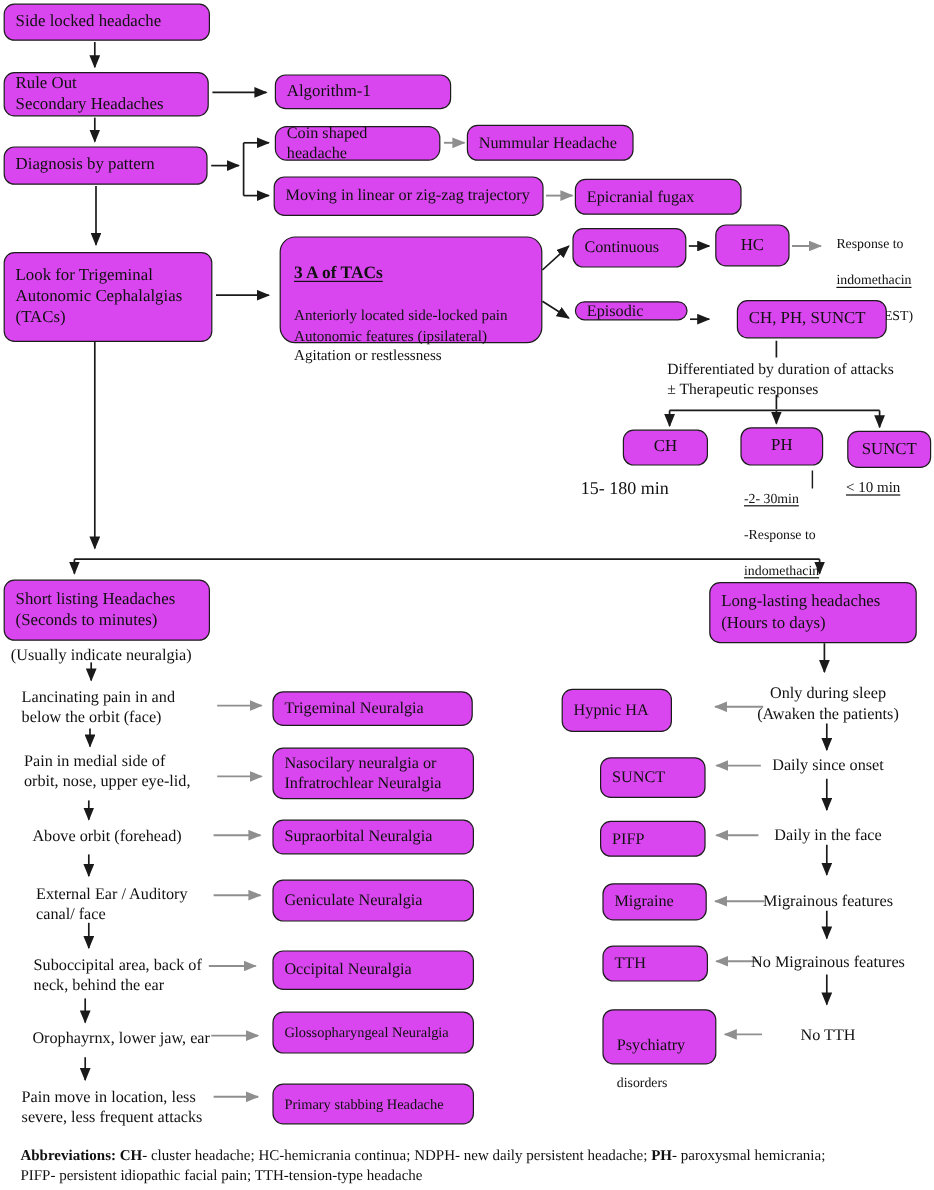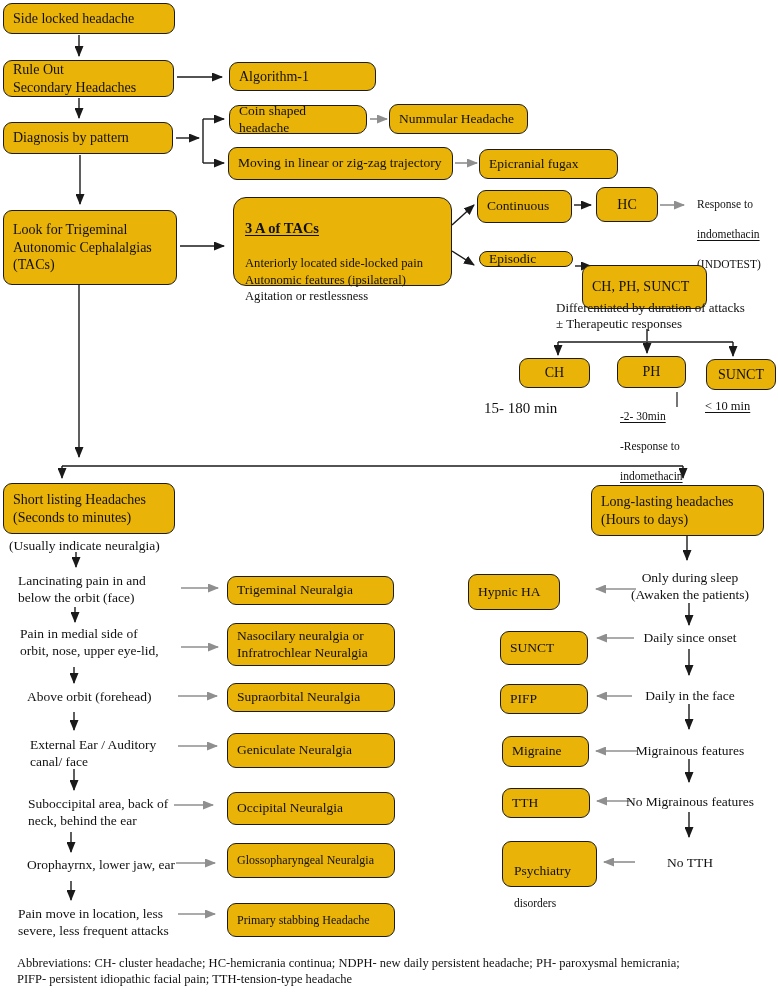--- a/index.html
+++ b/index.html
@@ -1,33 +1,33 @@
 <!DOCTYPE html>
 <html><head>
 <meta charset="utf-8">
 <style>
   html,body{margin:0;padding:0;background:#ffffff;}
   #canvas{position:relative;width:778px;height:992px;background:#ffffff;
           font-family:"Liberation Serif","DejaVu Serif",serif;color:#111;overflow:hidden;}
   #arrows{position:absolute;left:0;top:0;width:778px;height:992px;}
-  .box{position:absolute;box-sizing:border-box;background:#eab308;border:1.6px solid #1c1c1c;
+  .box{position:absolute;box-sizing:border-box;background:#d946ef;border:1.6px solid #1c1c1c;
        border-radius:9px;display:flex;align-items:center;padding:2px 9px;
        font-size:13.5px;line-height:1.24;white-space:pre-line;}
   .center{justify-content:center;text-align:center;padding:2px 4px;}
   .f14{font-size:14px;}
   .f12{font-size:12px;}
   .txt{position:absolute;white-space:pre-line;font-size:13.5px;line-height:1.24;}
   .ul{text-decoration:underline;text-underline-offset:2px;}
   .tacs-title{font-weight:bold;font-size:14.5px;text-decoration:underline;text-underline-offset:2px;margin-bottom:1px;}
   .tacs-body{font-size:12.6px;line-height:1.28;white-space:pre-line;}
   .feature{position:absolute;left:600px;width:180px;text-align:center;white-space:pre-line;
            font-size:13.5px;line-height:1.24;}
   .smallnote{font-size:11.5px;line-height:1.3;}
   .abbr{position:absolute;left:17px;top:956px;width:726px;font-size:12.5px;line-height:1.26;}
-  .b{font-weight:normal;}
+  .b{font-weight:bold;}
 </style>
 </head>
 <body>
 
 <div id="canvas">
 
   <svg id="arrows" viewBox="0 0 778 992">
     <defs>
       <marker id="mb" markerUnits="userSpaceOnUse" markerWidth="11" markerHeight="9" refX="10" refY="4.5" orient="auto">
         <path d="M0,0 L11,4.5 L0,9 Z" fill="#1a1a1a"></path>
@@ -115,21 +115,21 @@
 Agitation or restlessness</div>
   </div>
   <div class="box" style="left:477px;top:190px;width:95px;height:33px;">Continuous</div>
   <div class="box center f14" style="left:596px;top:187px;width:62px;height:35px;">HC</div>
   <div class="txt smallnote" style="left:697px;top:182px;">
     <div>Response to</div>
     <div class="ul">indomethacin</div>
     <div>(INDOTEST)</div>
   </div>
   <div class="box" style="left:479px;top:251px;width:94px;height:16px;">Episodic</div>
-  <div class="box f14" style="left:582px;top:250px;width:125px;height:44px;margin-top:15px;">CH, PH, SUNCT</div>
+  <div class="box f14" style="left:614px;top:250px;width:125px;height:32px;">CH, PH, SUNCT</div>
 
   <div class="txt" style="left:556px;top:300px;font-size:13px;">Differentiated by duration of attacks
 ± Therapeutic responses</div>
 
   <div class="box center f14" style="left:519px;top:358px;width:71px;height:30px;">CH</div>
   <div class="box center f14" style="left:617px;top:356px;width:69px;height:32px;">PH</div>
   <div class="box center f14" style="left:706px;top:359px;width:70px;height:31px;">SUNCT</div>
 
   <div class="txt" style="left:484px;top:399px;font-size:15px;">15- 180 min</div>
   <div class="txt smallnote" style="left:620px;top:394px;">

